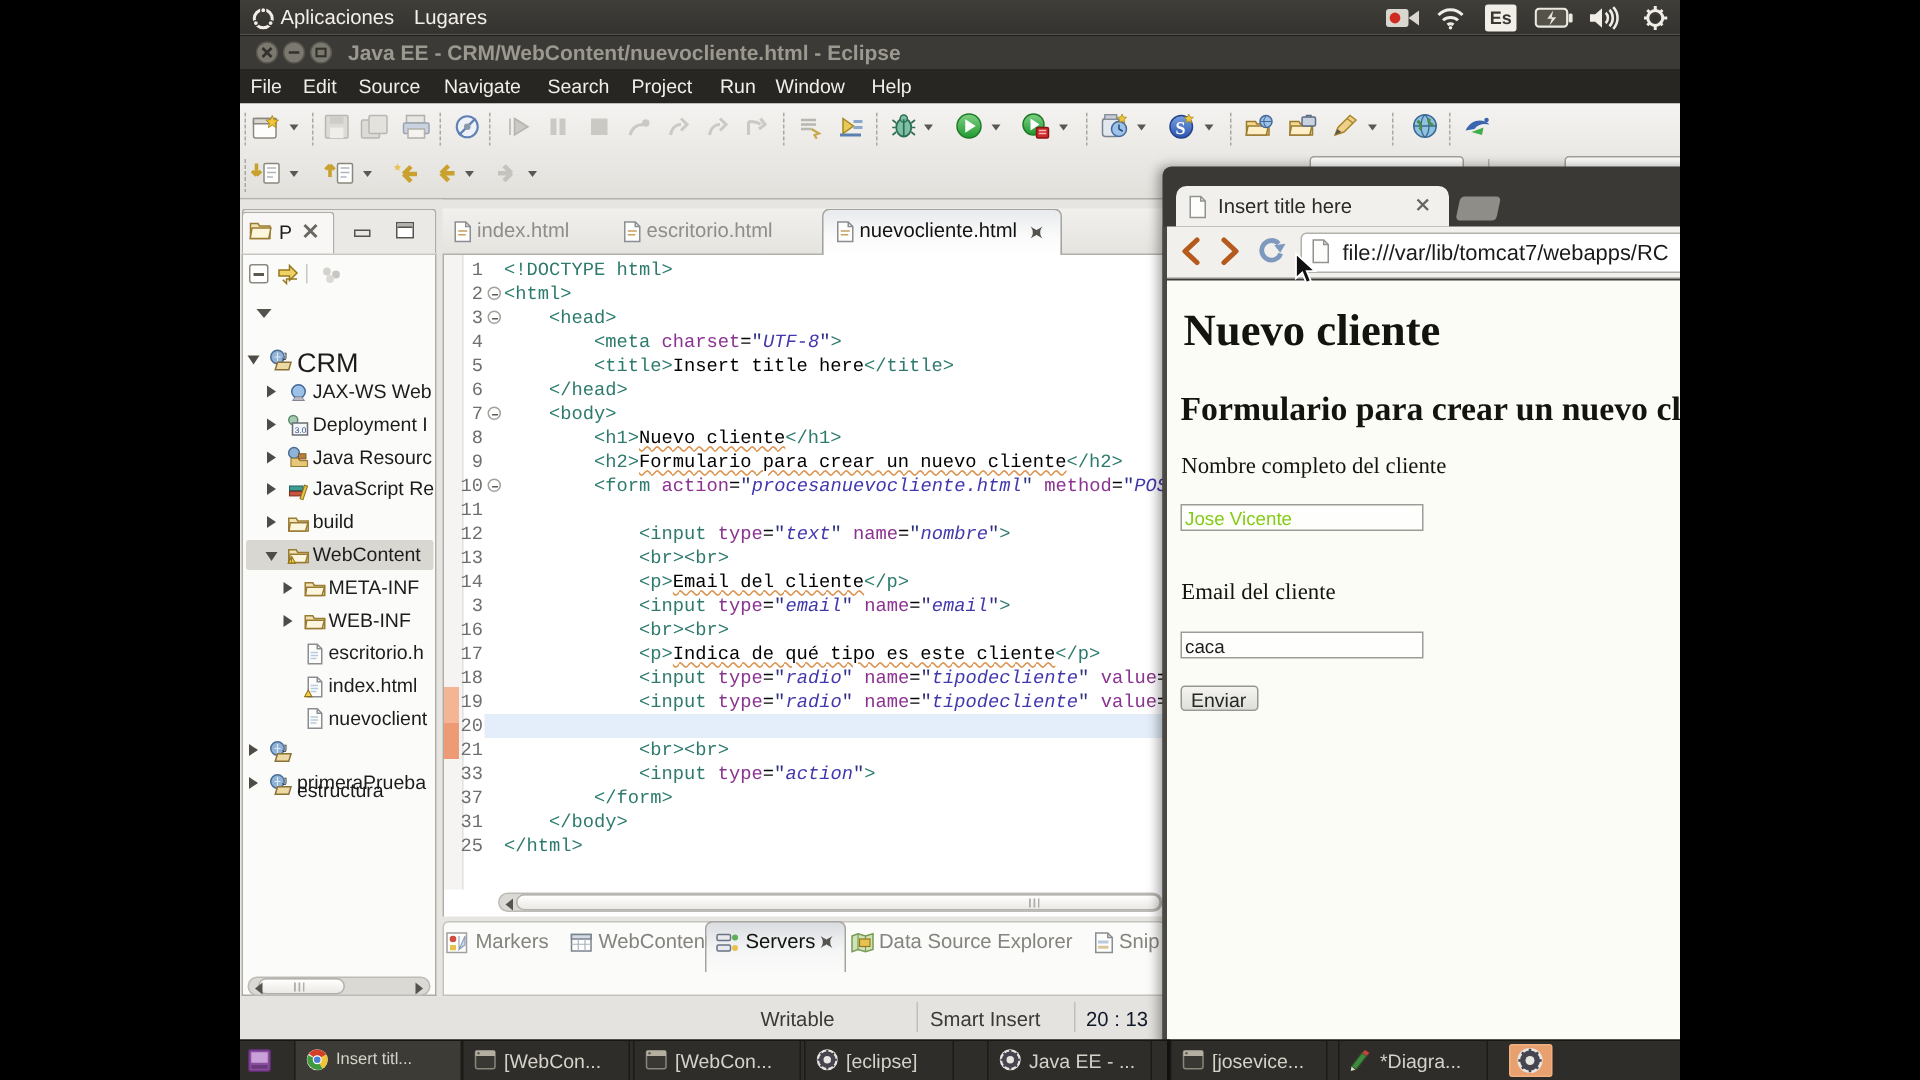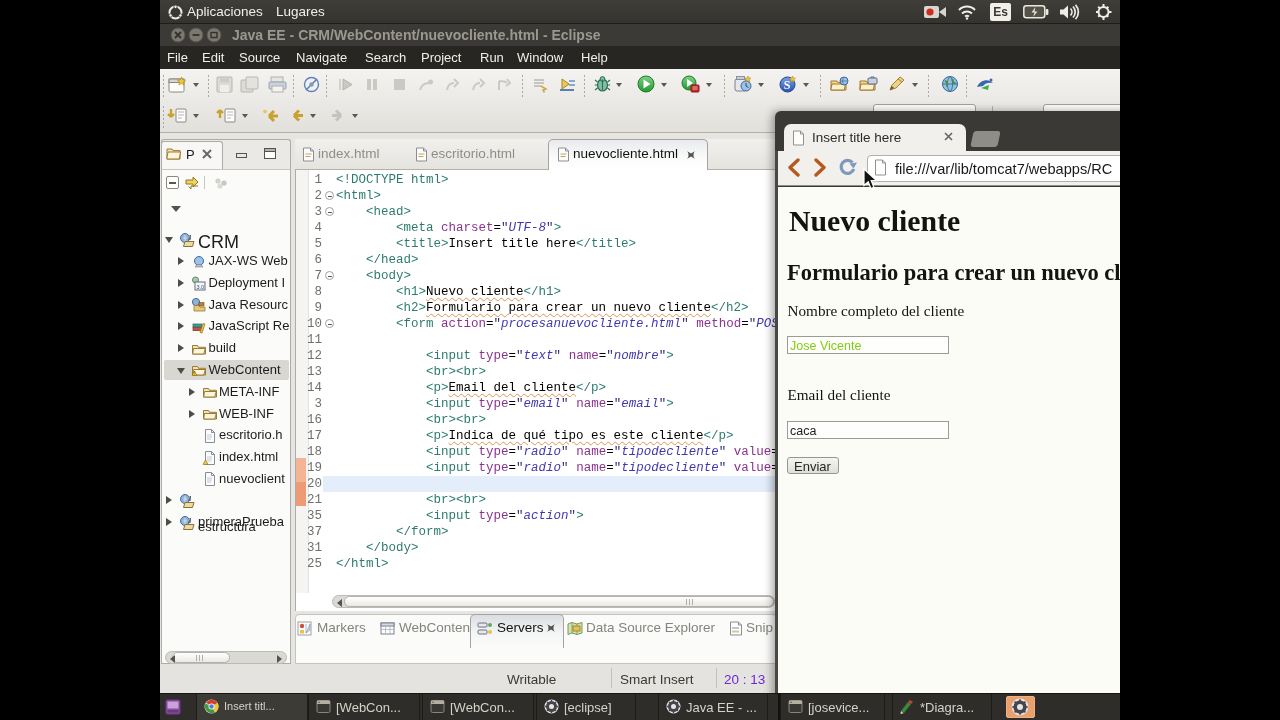--- a/index.html
+++ b/index.html
@@ -484,21 +484,21 @@
 <div class="cl" style="top:412px"><span>&nbsp;&nbsp;&nbsp;&nbsp;&nbsp;&nbsp;&nbsp;&nbsp;&nbsp;&nbsp;&nbsp;&nbsp;</span><span style="color:#2e7b6e">&lt;br&gt;&lt;br&gt;</span></div>
 <div class="ln" style="top:428px">17</div>
 <div class="cl" style="top:428px"><span>&nbsp;&nbsp;&nbsp;&nbsp;&nbsp;&nbsp;&nbsp;&nbsp;&nbsp;&nbsp;&nbsp;&nbsp;</span><span style="color:#2e7b6e">&lt;p&gt;</span><span class="sq">Indica de qué tipo es este cliente</span><span style="color:#2e7b6e">&lt;/p&gt;</span></div>
 <div class="ln" style="top:444px">18</div>
 <div class="cl" style="top:444px"><span>&nbsp;&nbsp;&nbsp;&nbsp;&nbsp;&nbsp;&nbsp;&nbsp;&nbsp;&nbsp;&nbsp;&nbsp;</span><span style="color:#2e7b6e">&lt;input</span> <span style="color:#8a3390">type</span>=<span style="color:#2d2f7f">"</span><span class="it" style="color:#4238ae">radio</span><span style="color:#2d2f7f">"</span> <span style="color:#8a3390">name</span>=<span style="color:#2d2f7f">"</span><span class="it" style="color:#4238ae">tipodecliente</span><span style="color:#2d2f7f">"</span> <span style="color:#8a3390">value</span>=<span style="color:#2d2f7f">"</span></div>
 <div class="ln" style="top:460px">19</div>
 <div class="cl" style="top:460px"><span>&nbsp;&nbsp;&nbsp;&nbsp;&nbsp;&nbsp;&nbsp;&nbsp;&nbsp;&nbsp;&nbsp;&nbsp;</span><span style="color:#2e7b6e">&lt;input</span> <span style="color:#8a3390">type</span>=<span style="color:#2d2f7f">"</span><span class="it" style="color:#4238ae">radio</span><span style="color:#2d2f7f">"</span> <span style="color:#8a3390">name</span>=<span style="color:#2d2f7f">"</span><span class="it" style="color:#4238ae">tipodecliente</span><span style="color:#2d2f7f">"</span> <span style="color:#8a3390">value</span>=<span style="color:#2d2f7f">"</span></div>
 <div class="ln" style="top:476px">20</div>
 <div class="ln" style="top:492px">21</div>
 <div class="cl" style="top:492px"><span>&nbsp;&nbsp;&nbsp;&nbsp;&nbsp;&nbsp;&nbsp;&nbsp;&nbsp;&nbsp;&nbsp;&nbsp;</span><span style="color:#2e7b6e">&lt;br&gt;&lt;br&gt;</span></div>
-<div class="ln" style="top:508px">35</div>
+<div class="ln" style="top:508px">33</div>
 <div class="cl" style="top:508px"><span>&nbsp;&nbsp;&nbsp;&nbsp;&nbsp;&nbsp;&nbsp;&nbsp;&nbsp;&nbsp;&nbsp;&nbsp;</span><span style="color:#2e7b6e">&lt;input</span> <span style="color:#8a3390">type</span>=<span style="color:#2d2f7f">"</span><span class="it" style="color:#4238ae">action</span><span style="color:#2d2f7f">"</span><span style="color:#2e7b6e">&gt;</span></div>
 <div class="ln" style="top:524px">37</div>
 <div class="cl" style="top:524px"><span>&nbsp;&nbsp;&nbsp;&nbsp;&nbsp;&nbsp;&nbsp;&nbsp;</span><span style="color:#2e7b6e">&lt;/form&gt;</span></div>
 <div class="ln" style="top:540px">31</div>
 <div class="cl" style="top:540px"><span>&nbsp;&nbsp;&nbsp;&nbsp;</span><span style="color:#2e7b6e">&lt;/body&gt;</span></div>
 <div class="ln" style="top:556px">25</div>
 <div class="cl" style="top:556px"><span style="color:#2e7b6e">&lt;/html&gt;</span></div>
 
 <div class="abs" style="left:172px;top:595px;width:443px;height:13px;background:#dbd9d4;border:1px solid #bdbbb5;border-radius:7px"></div>
 <div class="abs" style="left:184px;top:596px;width:430px;height:11px;background:linear-gradient(#ffffff,#ebe9e5);border:1px solid #b3b1ab;border-radius:6px"></div>
@@ -542,21 +542,21 @@
       <rect x="3" y="6" width="7" height="2" fill="#b7c8df"></rect>
       <rect x="3" y="9.5" width="7" height="2" fill="#d9c79a"></rect>
     </svg>
 <div class="btab" style="left:586px">Snip</div>
 
 <div class="abs" style="left:0;top:664px;width:960px;height:30px;background:#e5e3df"></div>
 <div class="abs" style="left:347px;top:672px;font-size:13.5px;color:#3a3934">Writable</div>
 <div class="abs" style="left:451px;top:668px;width:1px;height:20px;background:#c2c0bb"></div>
 <div class="abs" style="left:460px;top:672px;font-size:13.5px;color:#3a3934">Smart Insert</div>
 <div class="abs" style="left:556px;top:668px;width:1px;height:20px;background:#c2c0bb"></div>
-<div class="abs" style="left:564px;top:672px;font-size:13.5px;color:#6d28d9">20 : 13</div>
+<div class="abs" style="left:564px;top:672px;font-size:13.5px;color:#0f172a">20 : 13</div>
 
 <div class="abs" style="left:615px;top:111px;width:370px;height:588px;background:#3b3936;border-radius:6px 0 0 0;box-shadow:-3px 0 8px rgba(0,0,0,0.35)">
 
   <div class="abs" style="left:9px;top:13px;width:182px;height:27px;background:#f2f0ed;border-radius:7px 7px 0 0"></div>
   <svg class="abs" style="left:17px;top:19px" width="13" height="16" viewBox="0 0 13 16">
         <path d="M1.5 1h7l3 3v11h-10z" fill="#fdfdfc" stroke="#90938f"></path>
         <path d="M8.5 1v3h3" fill="none" stroke="#90938f"></path>
       </svg>
   <div class="abs" style="left:37px;top:19px;font-size:13.5px;color:#2b2a28">Insert title here</div>
   <svg class="abs" style="left:168px;top:20px" width="11" height="11" viewBox="0 0 11 11">

